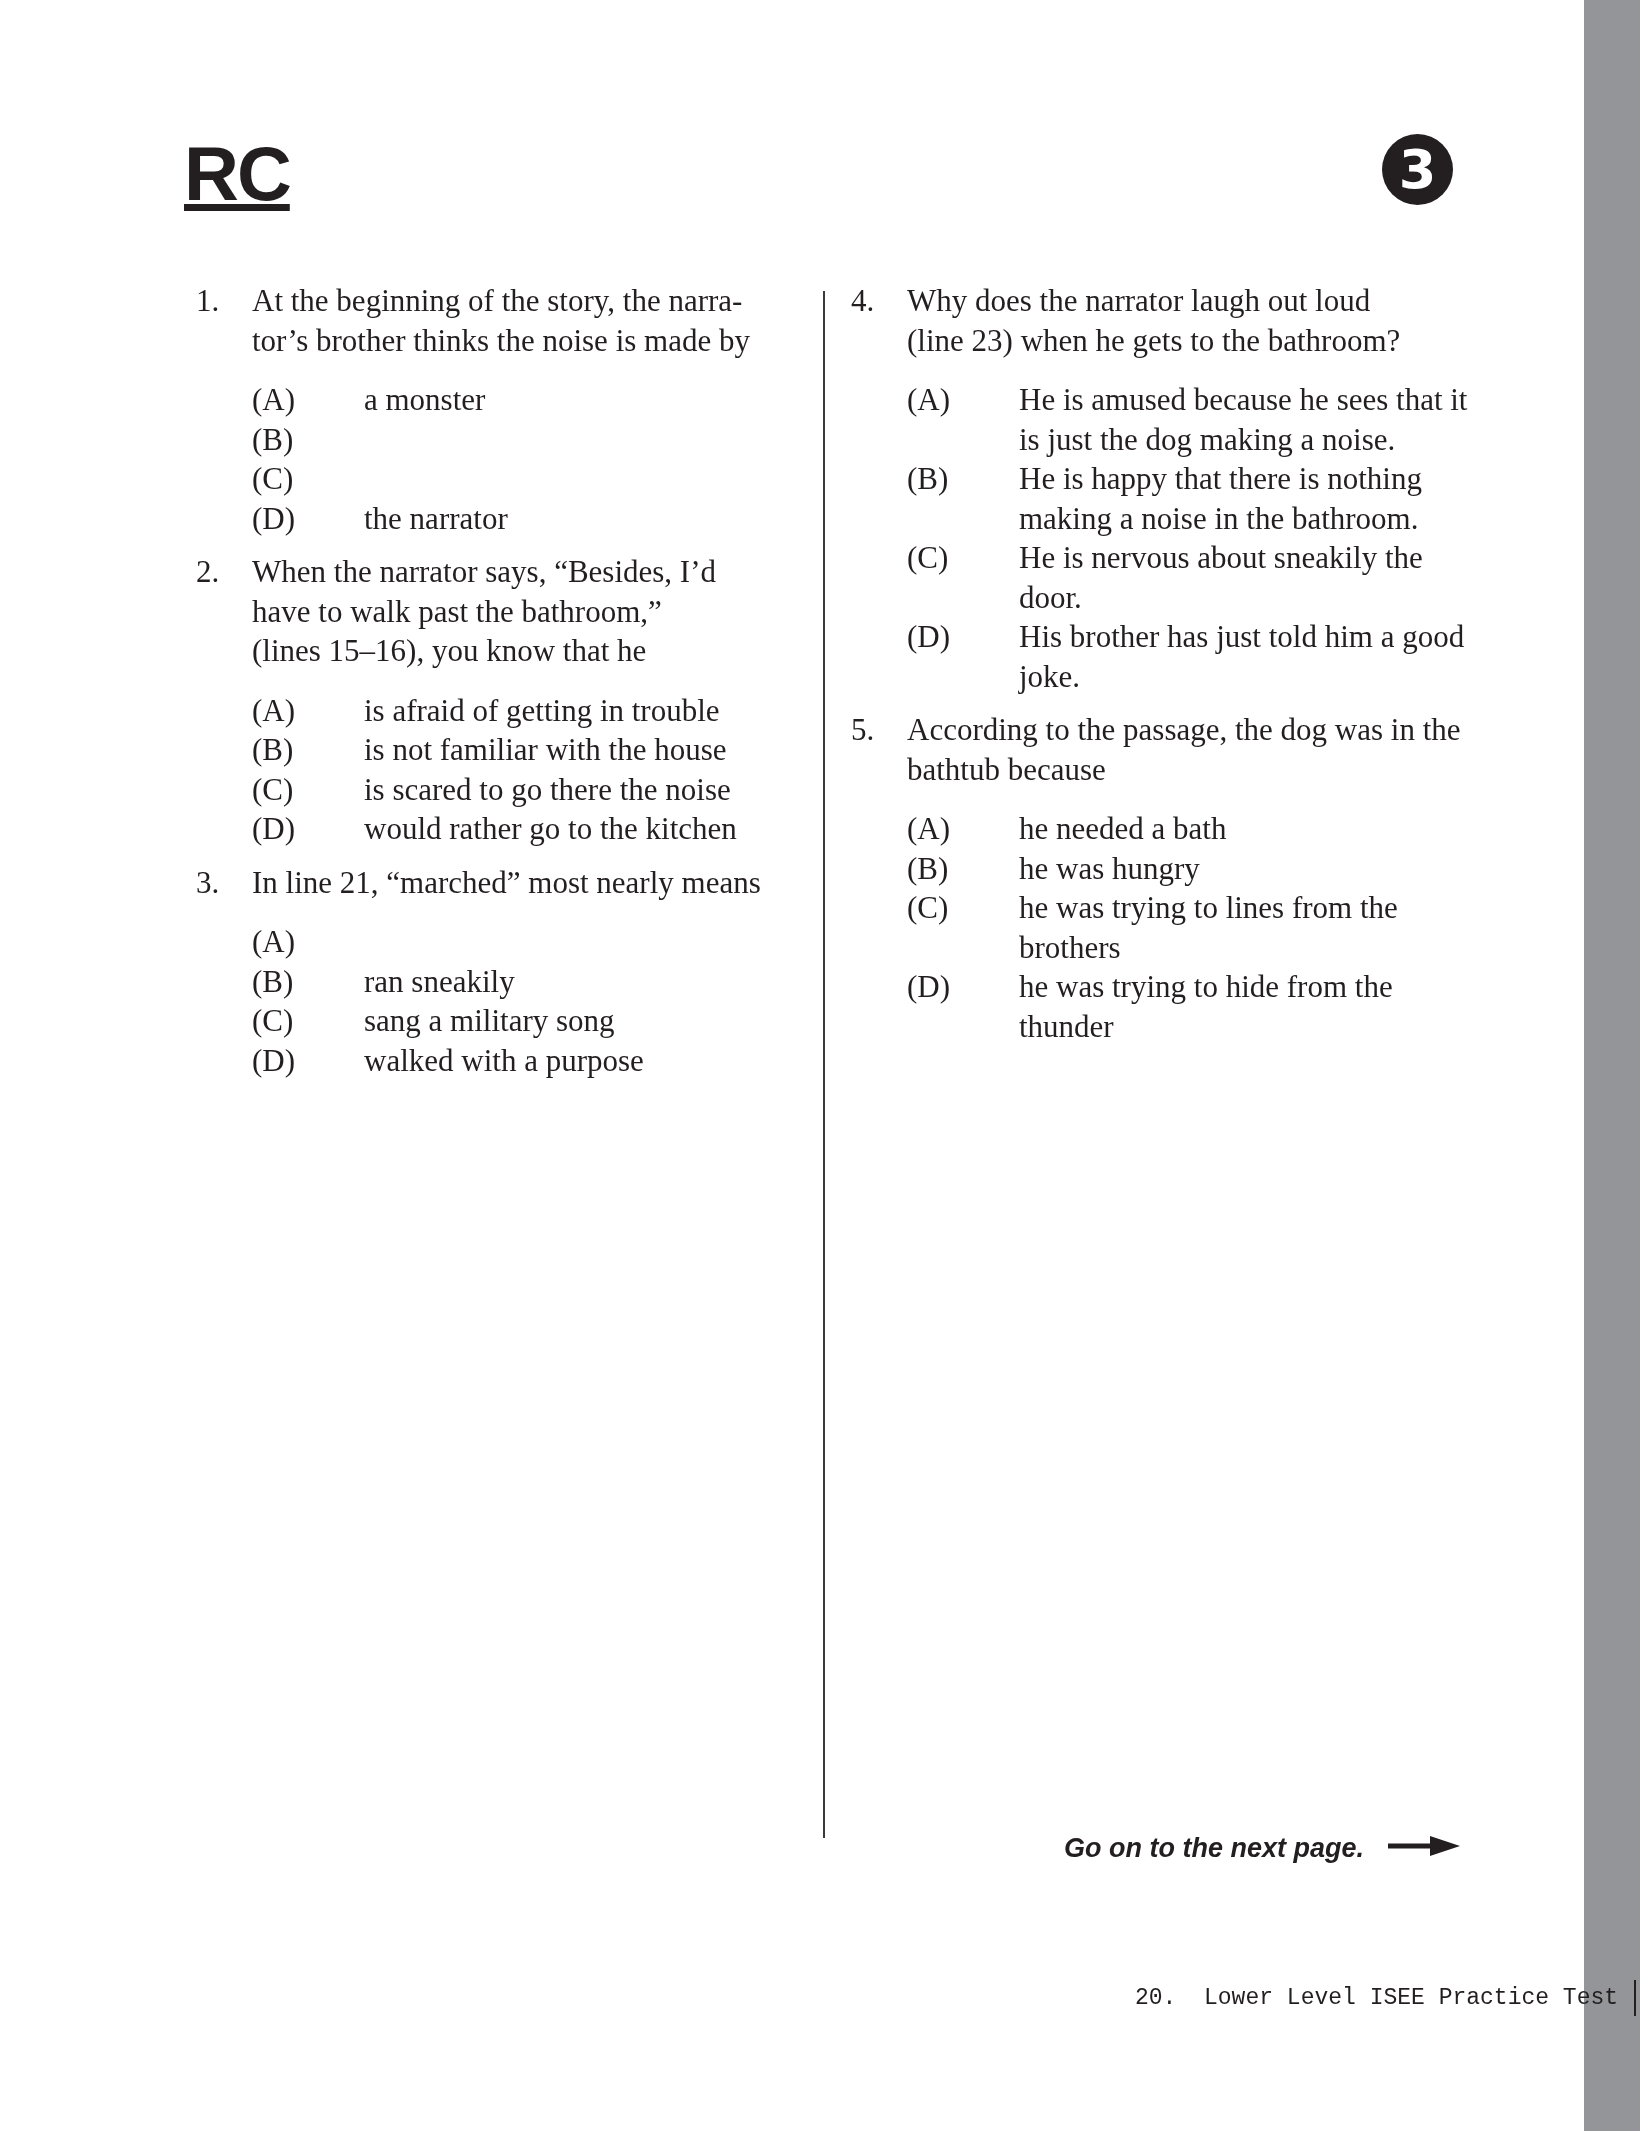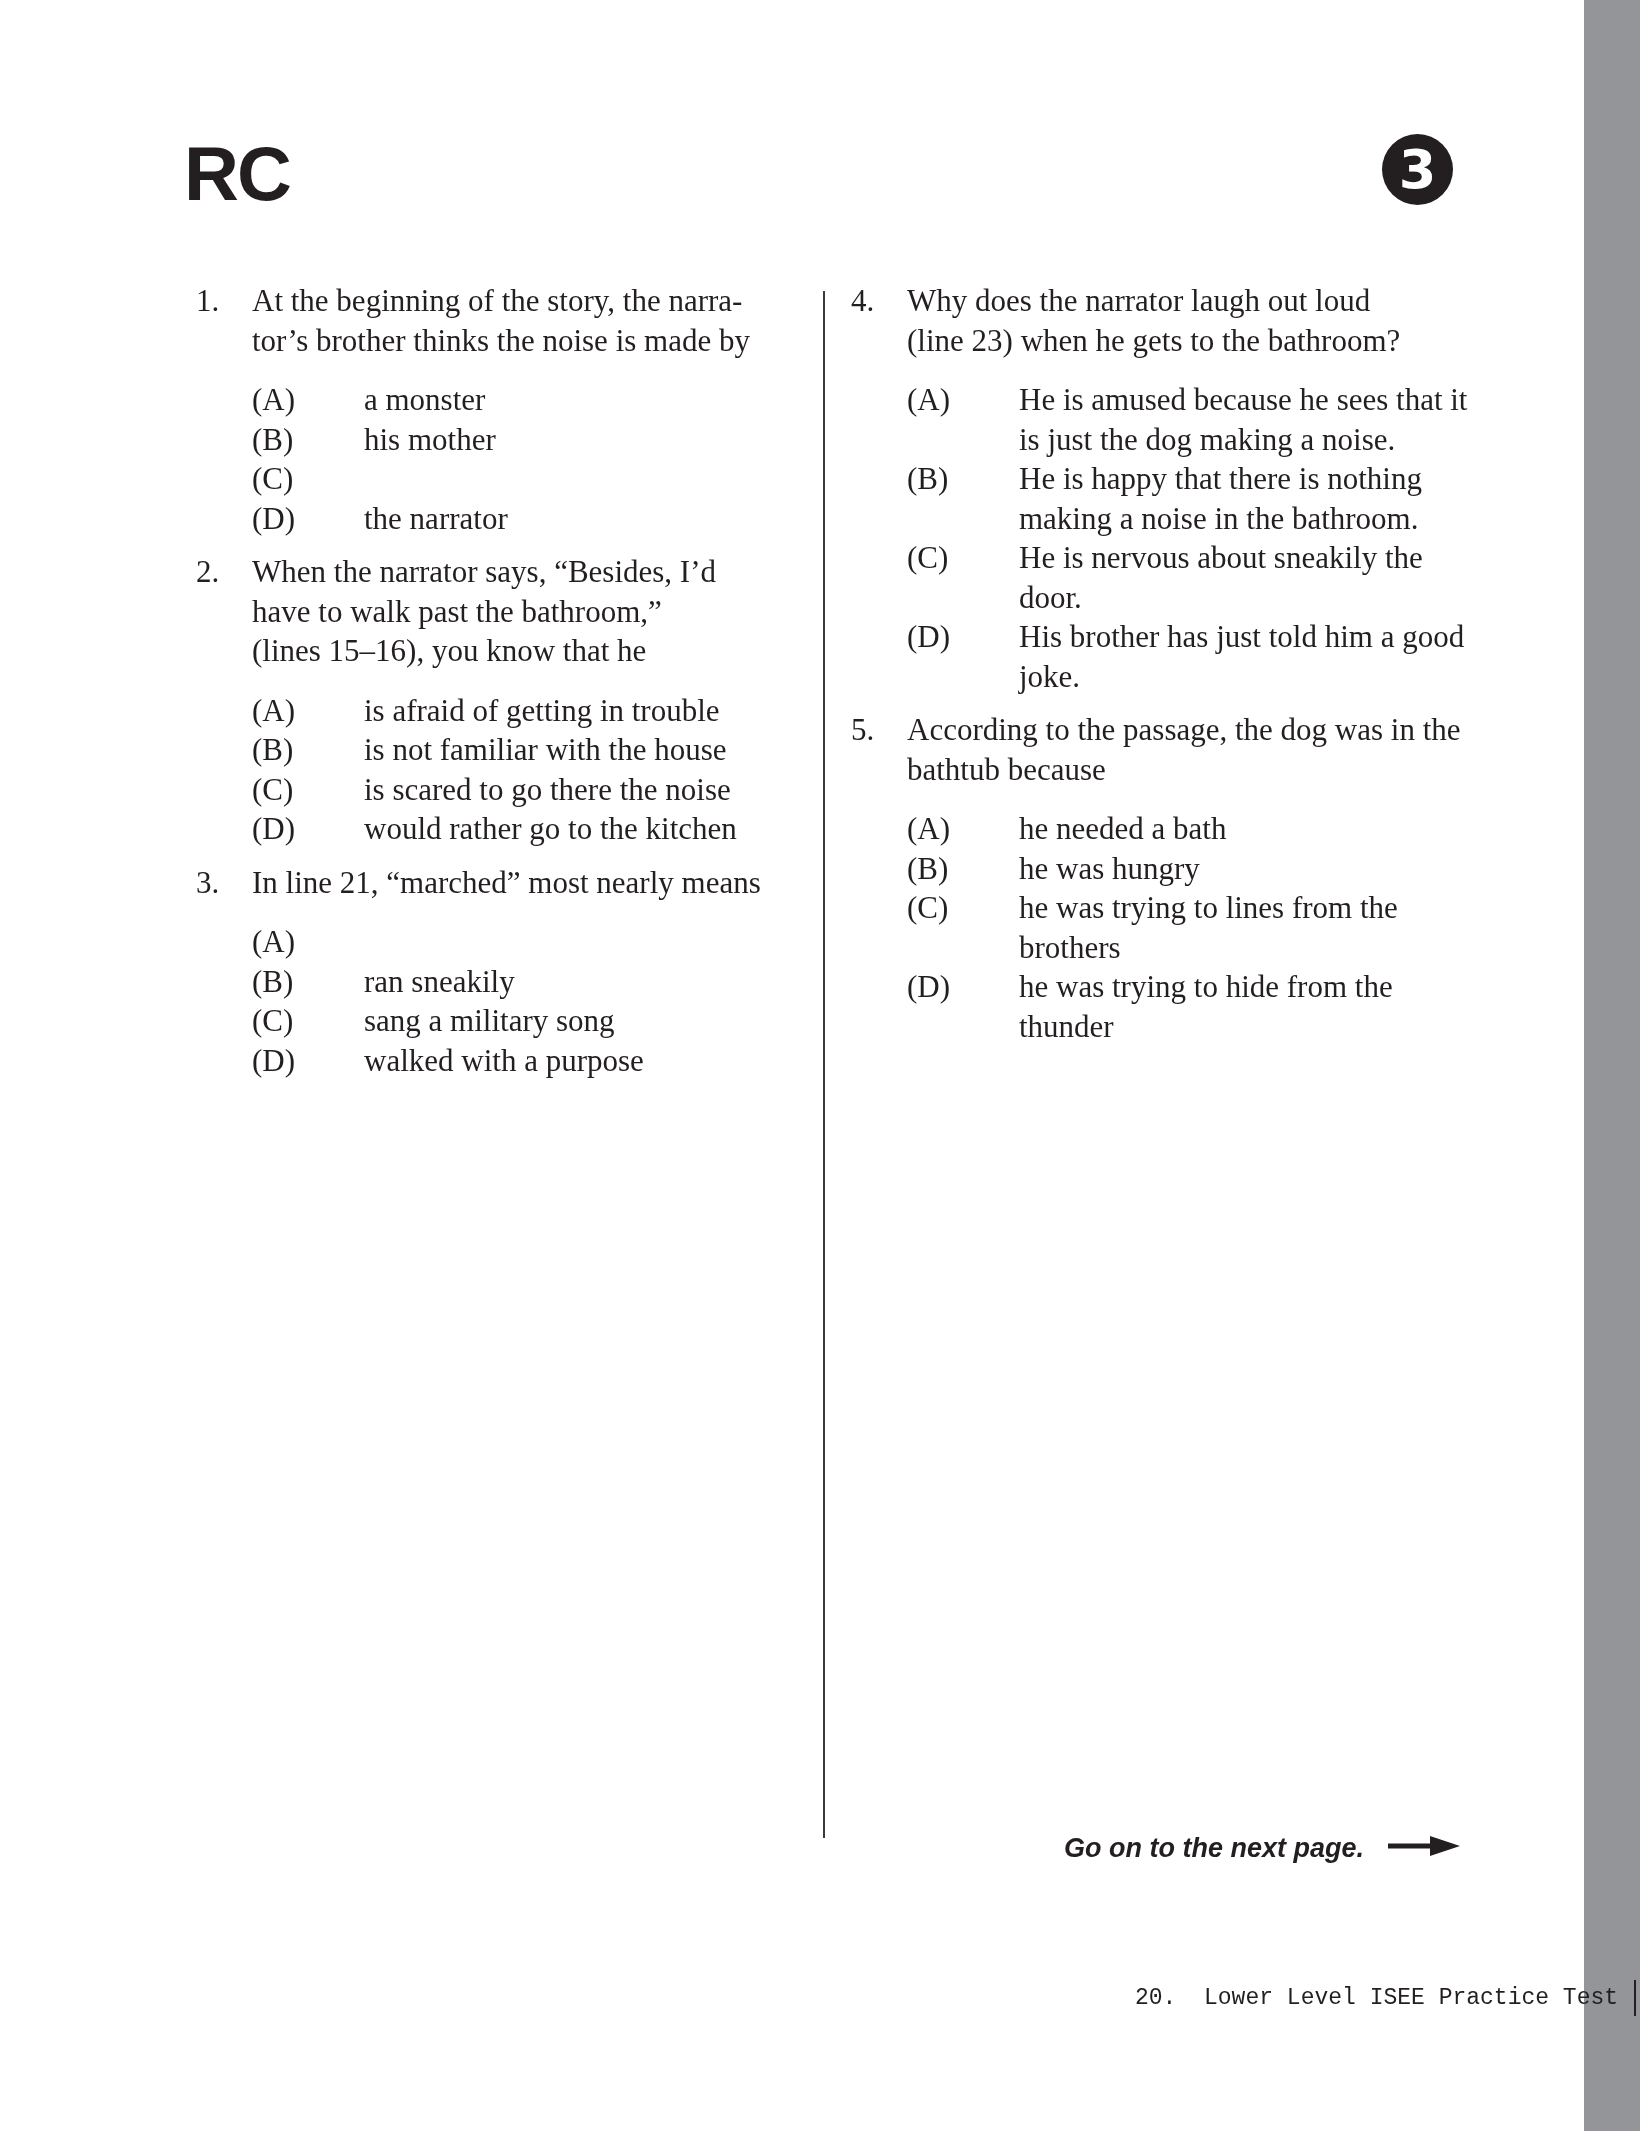--- a/index.html
+++ b/index.html
@@ -5,21 +5,21 @@
     html, body { margin: 0; padding: 0; }
     body {
       width: 1640px; height: 2131px; position: relative; overflow: hidden;
       background: #ffffff; color: #231f20;
       font-family: "Liberation Serif", "DejaVu Serif", serif;
     }
     .side-bar { position: absolute; left: 1584px; top: 0; width: 56px; height: 2131px; background: #939598; }
     .section-title {
       position: absolute; left: 184px; top: 136px;
       font-family: "Liberation Sans", "DejaVu Sans", sans-serif;
-      font-weight: bold; font-size: 76px; line-height: 76px; letter-spacing: -2px; color: #231f20;
+      font-weight: bold; font-size: 76px; line-height: 76px; letter-spacing: -2px; color: #231f20; text-decoration: underline;
     }
     .section-badge {
       position: absolute; left: 1382px; top: 134px; width: 71px; height: 71px; border-radius: 50%;
       background: #231f20; color: #ffffff;
       font-family: "DejaVu Sans", sans-serif; font-weight: bold; font-size: 54px;
       display: flex; align-items: center; justify-content: center; line-height: 1;
     }
     .column-divider { position: absolute; left: 823px; top: 291px; width: 2px; height: 1547px; background: #3a3a3a; }
     .col { position: absolute; top: 281px; font-size: 31px; line-height: 39.5px; }
     .col-left { left: 196px; width: 600px; }
@@ -61,21 +61,20 @@
       <span class="q-num">1.</span>
       <span class="q-text">At the beginning of the story, the narra-<br>tor’s brother thinks the noise is made by</span>
     </div>
     <div class="choices">
       <div class="choice">
           <span class="c-letter">(A)</span>
           <span class="c-text">a monster</span>
         </div>
       <div class="choice">
           <span class="c-letter">(B)</span>
-          <span class="c-text">his mother</span>
         </div>
       <div class="choice">
           <span class="c-letter">(C)</span>
         </div>
       <div class="choice">
           <span class="c-letter">(D)</span>
           <span class="c-text">the narrator</span>
         </div>
     </div>
   </div>

